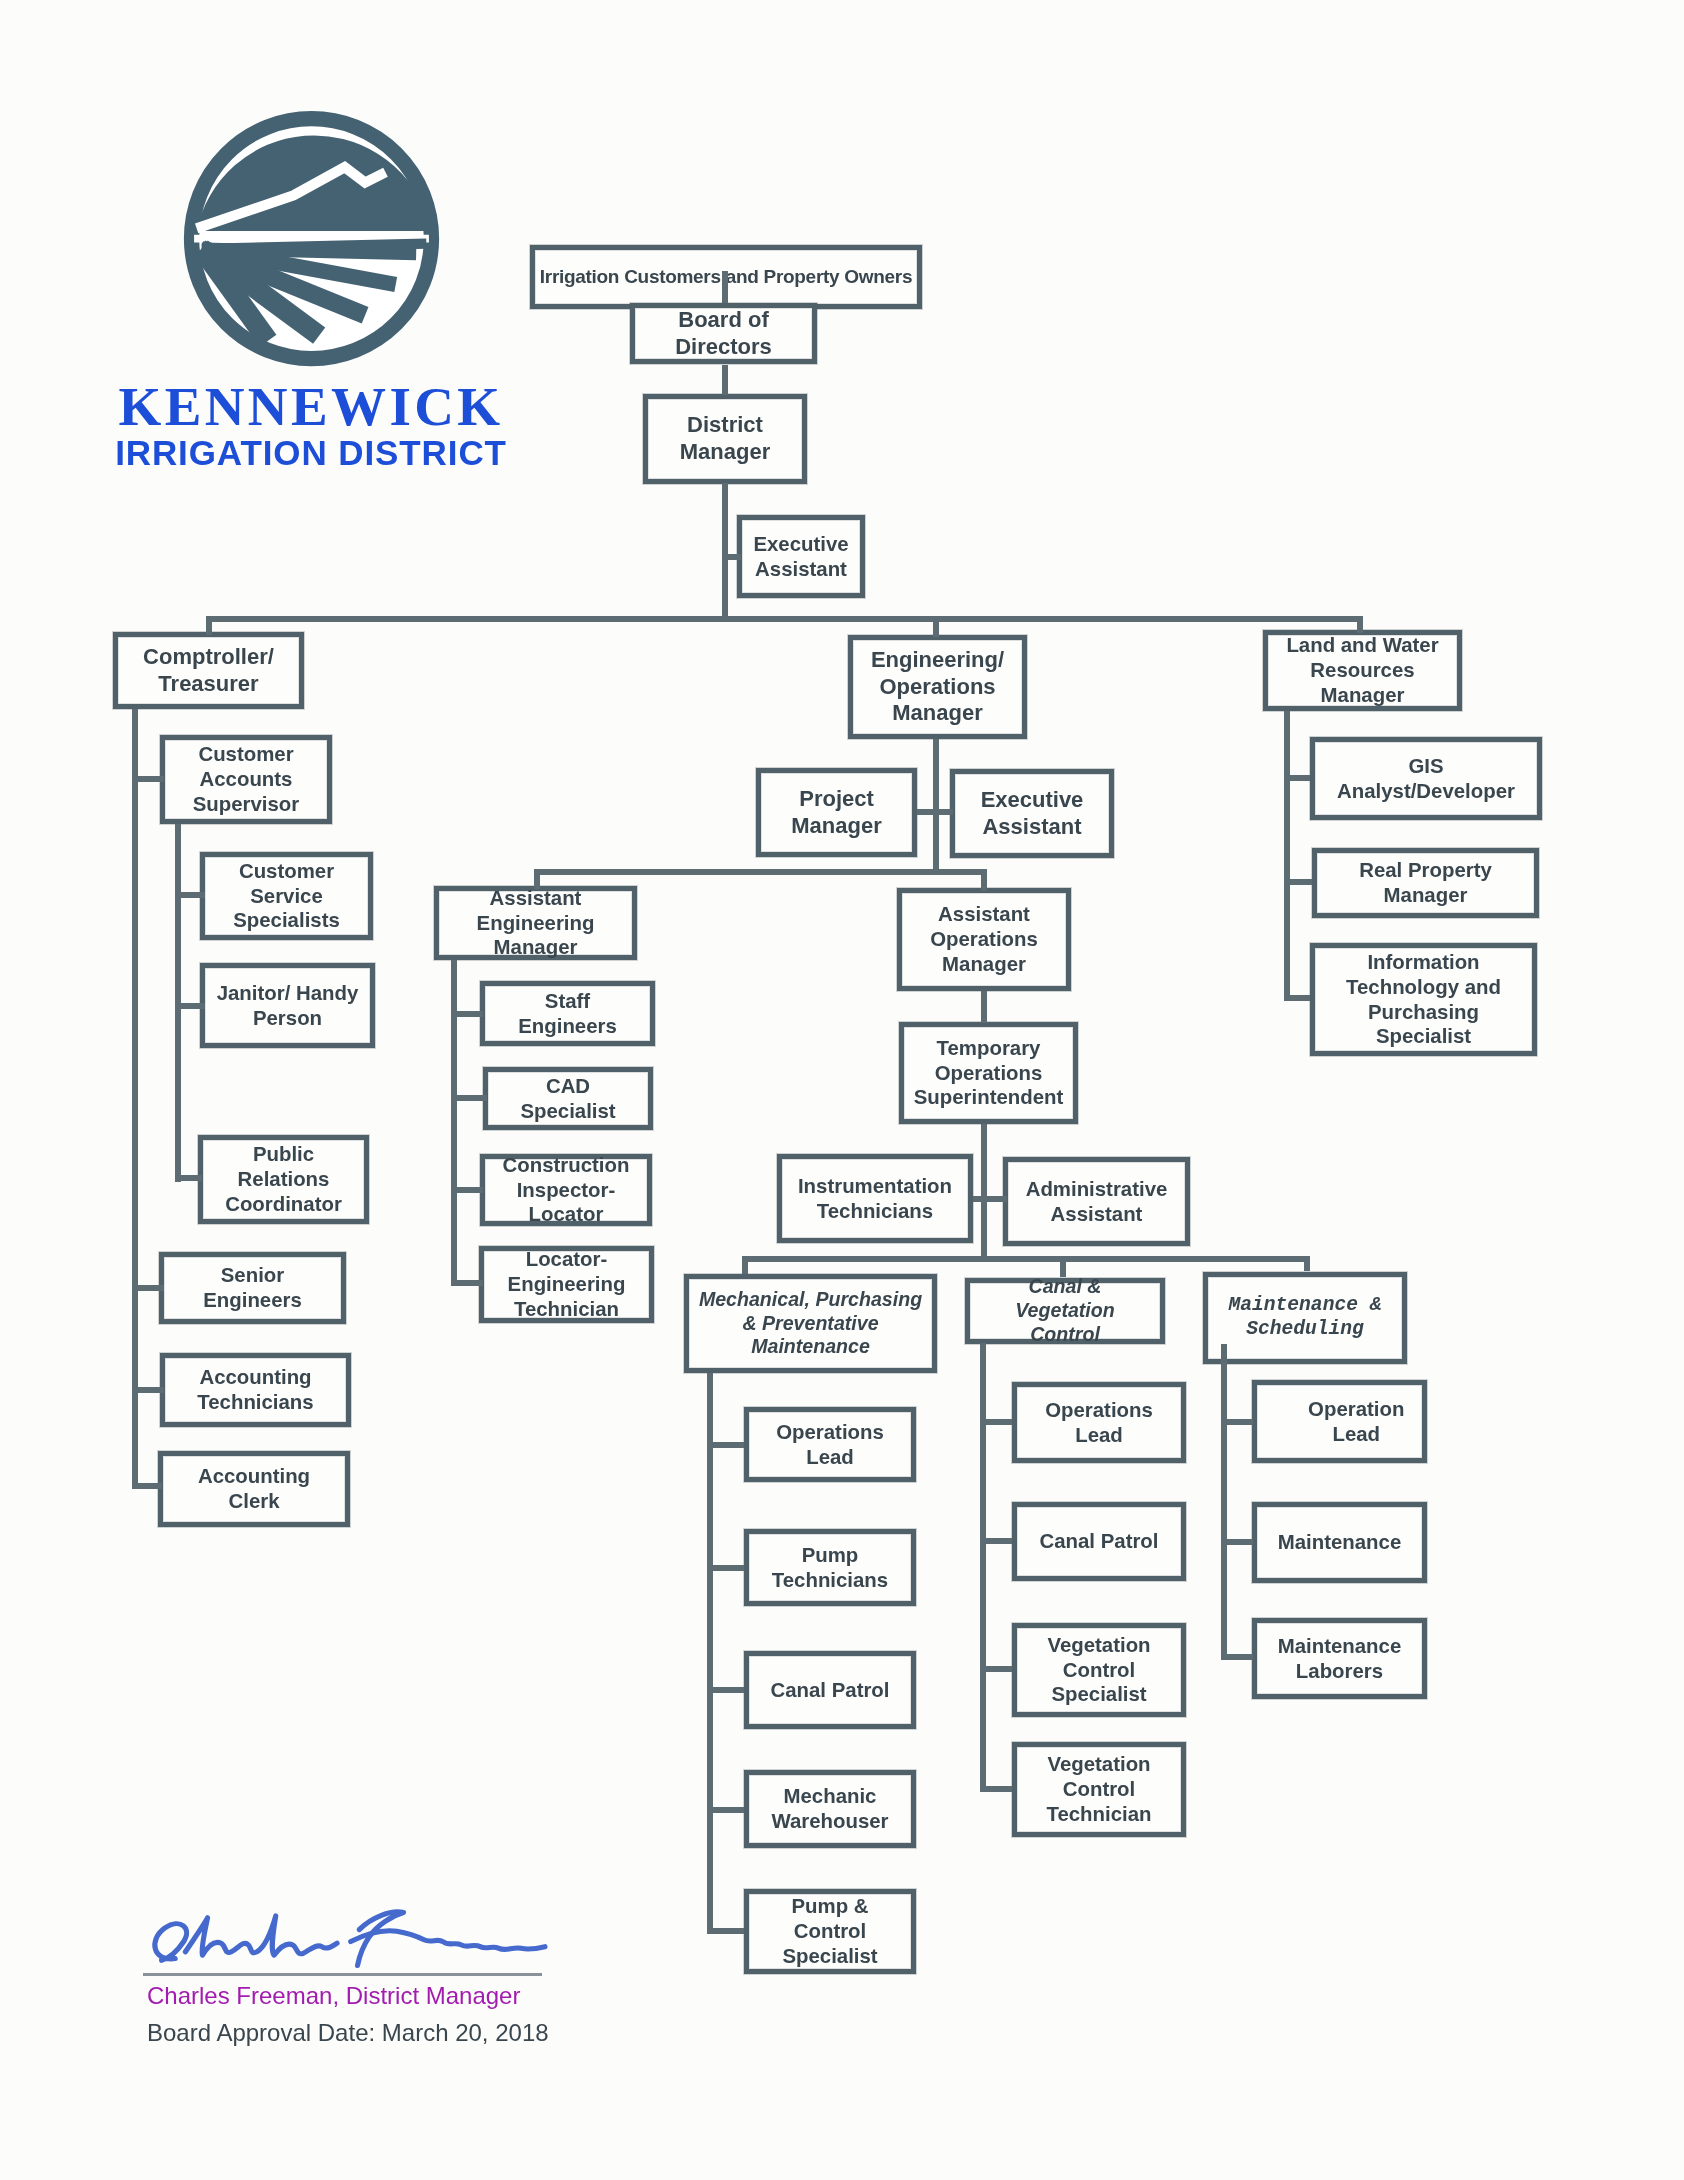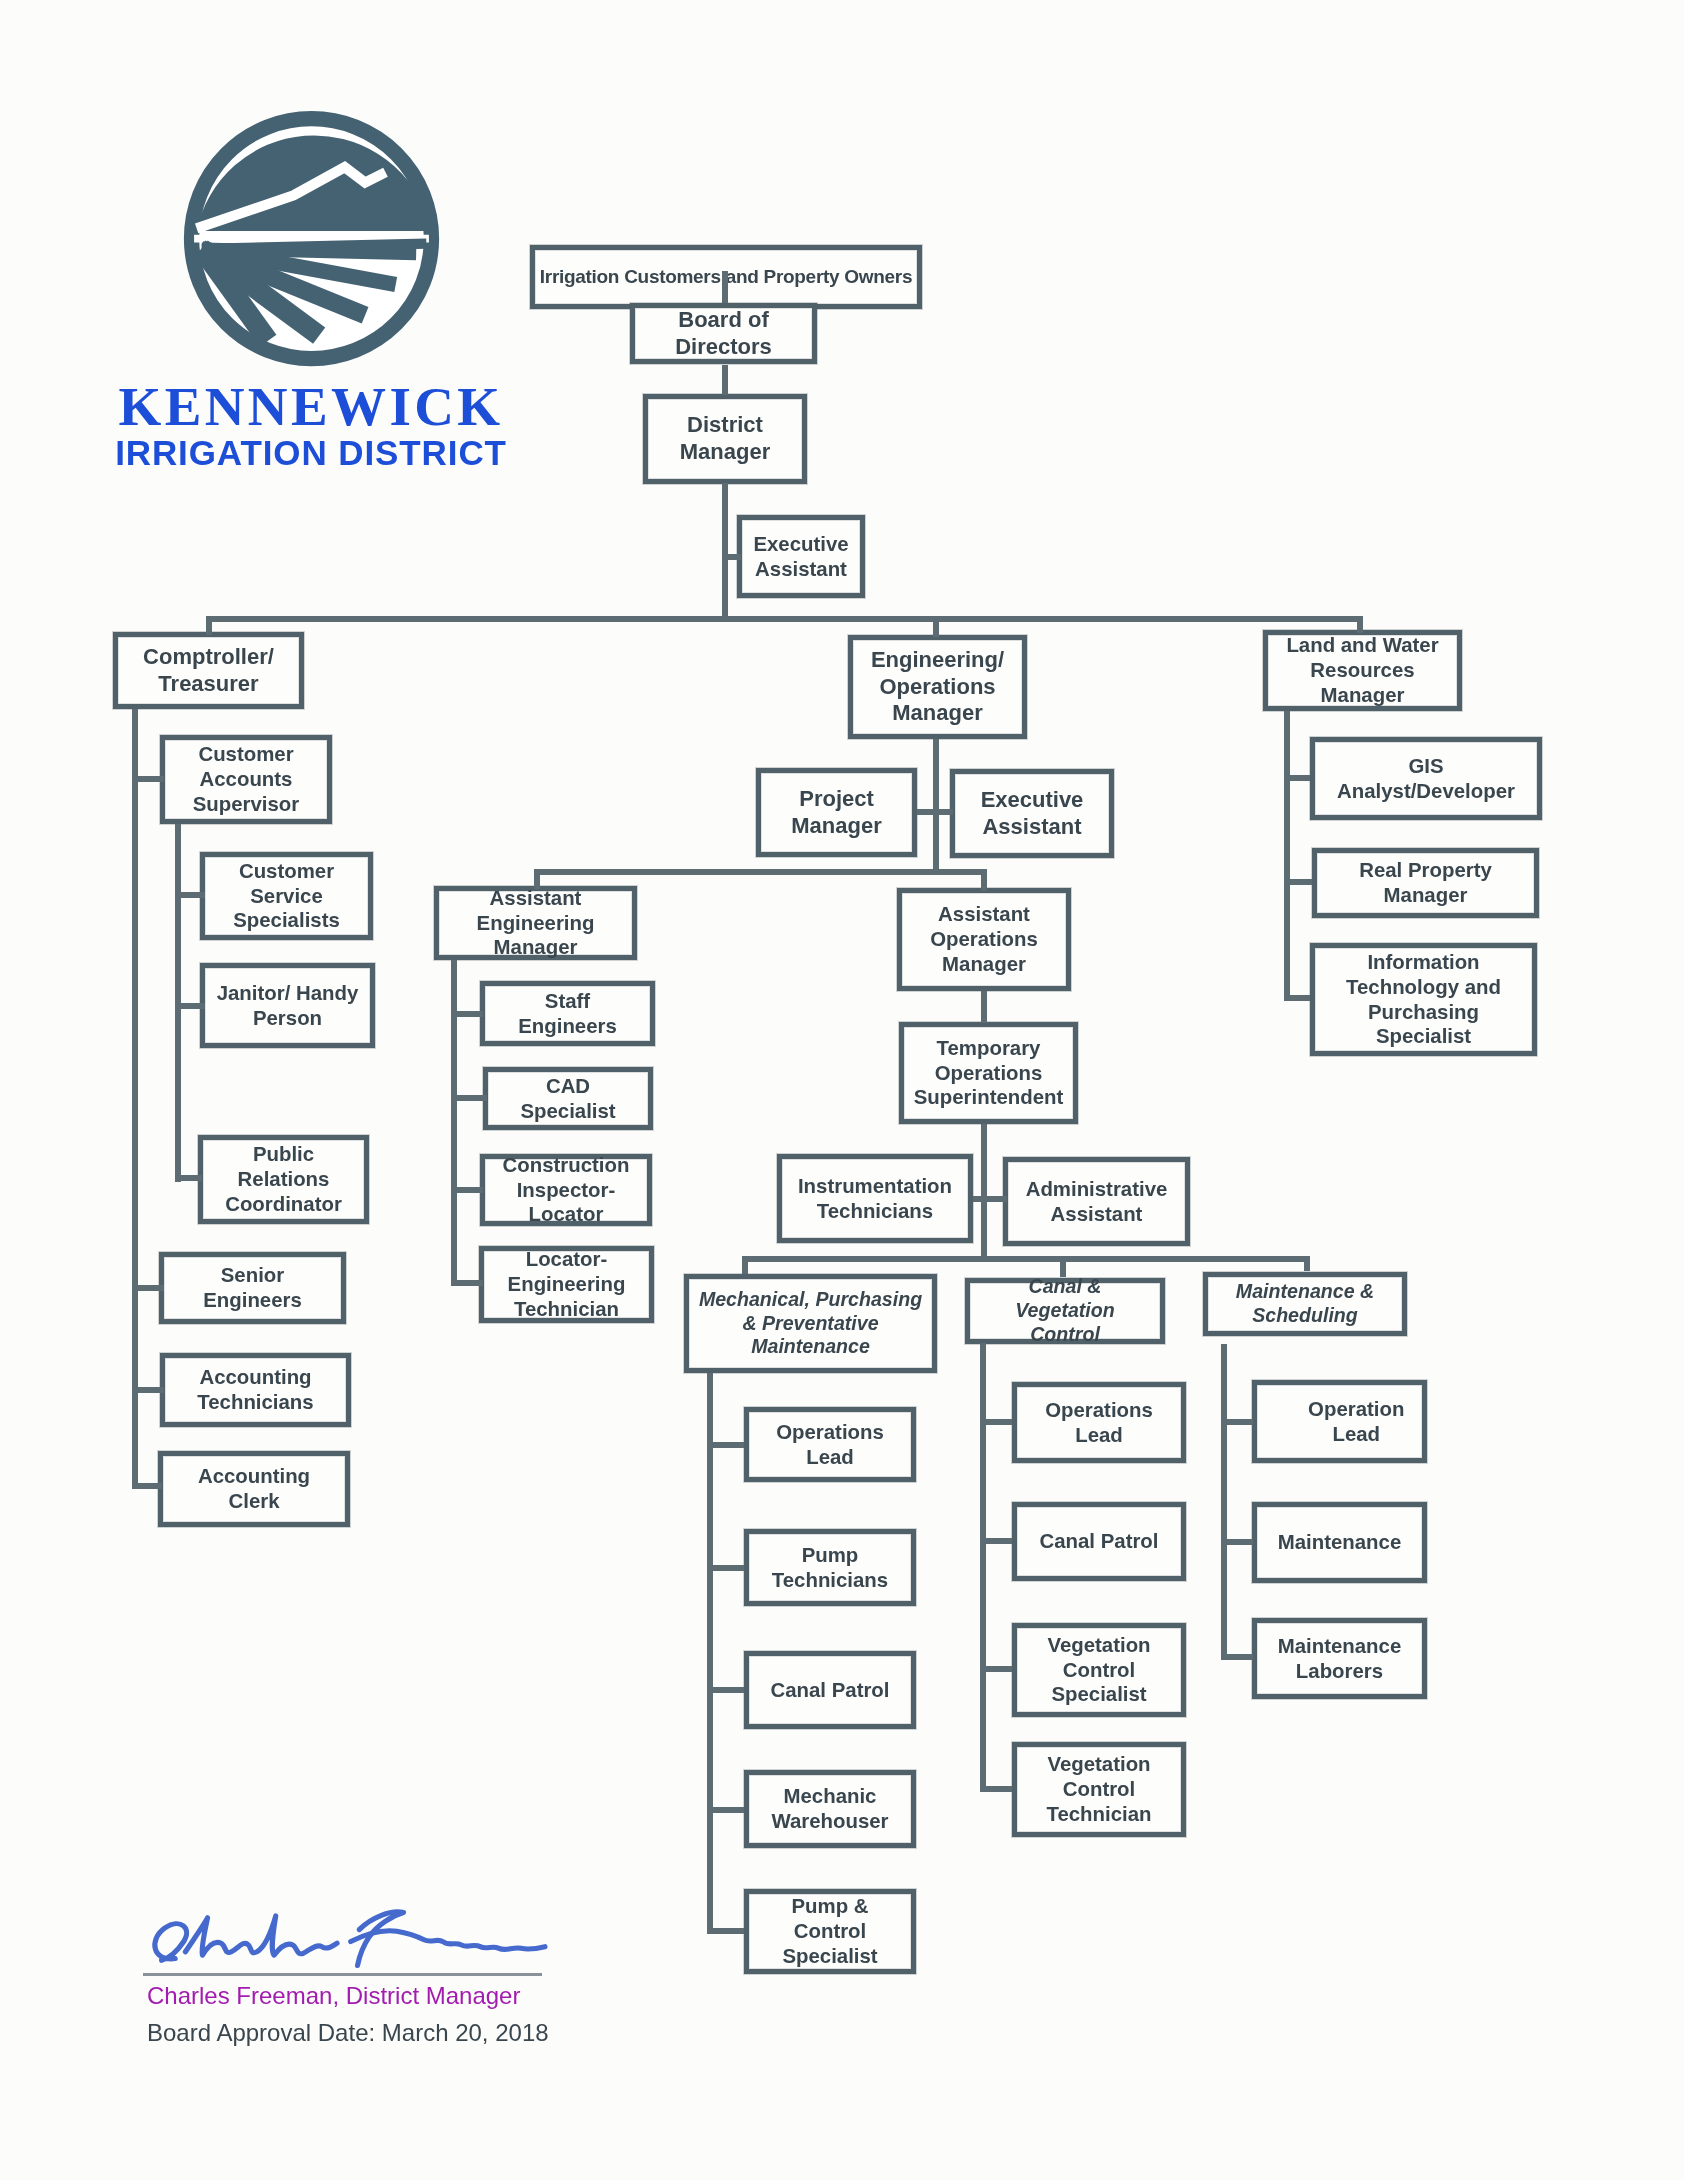--- a/index.html
+++ b/index.html
@@ -111,21 +111,21 @@
   <div class="b" style="left:777px;top:1154px;width:196px;height:89px;">Instrumentation Technicians</div>
   <div class="b" style="left:1003px;top:1157px;width:187px;height:89px;">Administrative Assistant</div>
 
   <div class="b" style="left:1263px;top:630px;width:199px;height:81px;">Land and Water Resources Manager</div>
   <div class="b" style="left:1310px;top:737px;width:232px;height:83px;">GIS Analyst/Developer</div>
   <div class="b" style="left:1312px;top:848px;width:227px;height:70px;">Real Property Manager</div>
   <div class="b it" style="left:684px;top:1274px;width:253px;height:99px;">Mechanical, Purchasing &amp; Preventative Maintenance</div>
 
   <div class="b" style="left:1310px;top:943px;width:227px;height:113px;">Information Technology and Purchasing Specialist</div>
   <div class="b it" style="left:965px;top:1278px;width:200px;height:66px;">Canal &amp; Vegetation Control</div>
-  <div class="b it" style="left:1203px;top:1272px;width:204px;height:64px;">Maintenance &amp; Scheduling</div>
+  <div class="b it" style="left:1203px;top:1272px;width:204px;height:92px;font-family:Liberation Mono, monospace;">Maintenance &amp; Scheduling</div>
 
   <div class="b" style="left:744px;top:1407px;width:172px;height:75px;">Operations Lead</div>
   <div class="b" style="left:744px;top:1529px;width:172px;height:77px;">Pump Technicians</div>
   <div class="b" style="left:744px;top:1651px;width:172px;height:78px;">Canal Patrol</div>
   <div class="b" style="left:744px;top:1770px;width:172px;height:78px;">Mechanic Warehouser</div>
   <div class="b" style="left:744px;top:1889px;width:172px;height:85px;">Pump &amp; Control Specialist</div>
 
   <div class="b" style="left:1012px;top:1382px;width:174px;height:81px;">Operations Lead</div>
   <div class="b" style="left:1012px;top:1502px;width:174px;height:79px;">Canal Patrol</div>
   <div class="b" style="left:1012px;top:1623px;width:174px;height:94px;">Vegetation Control Specialist</div>

